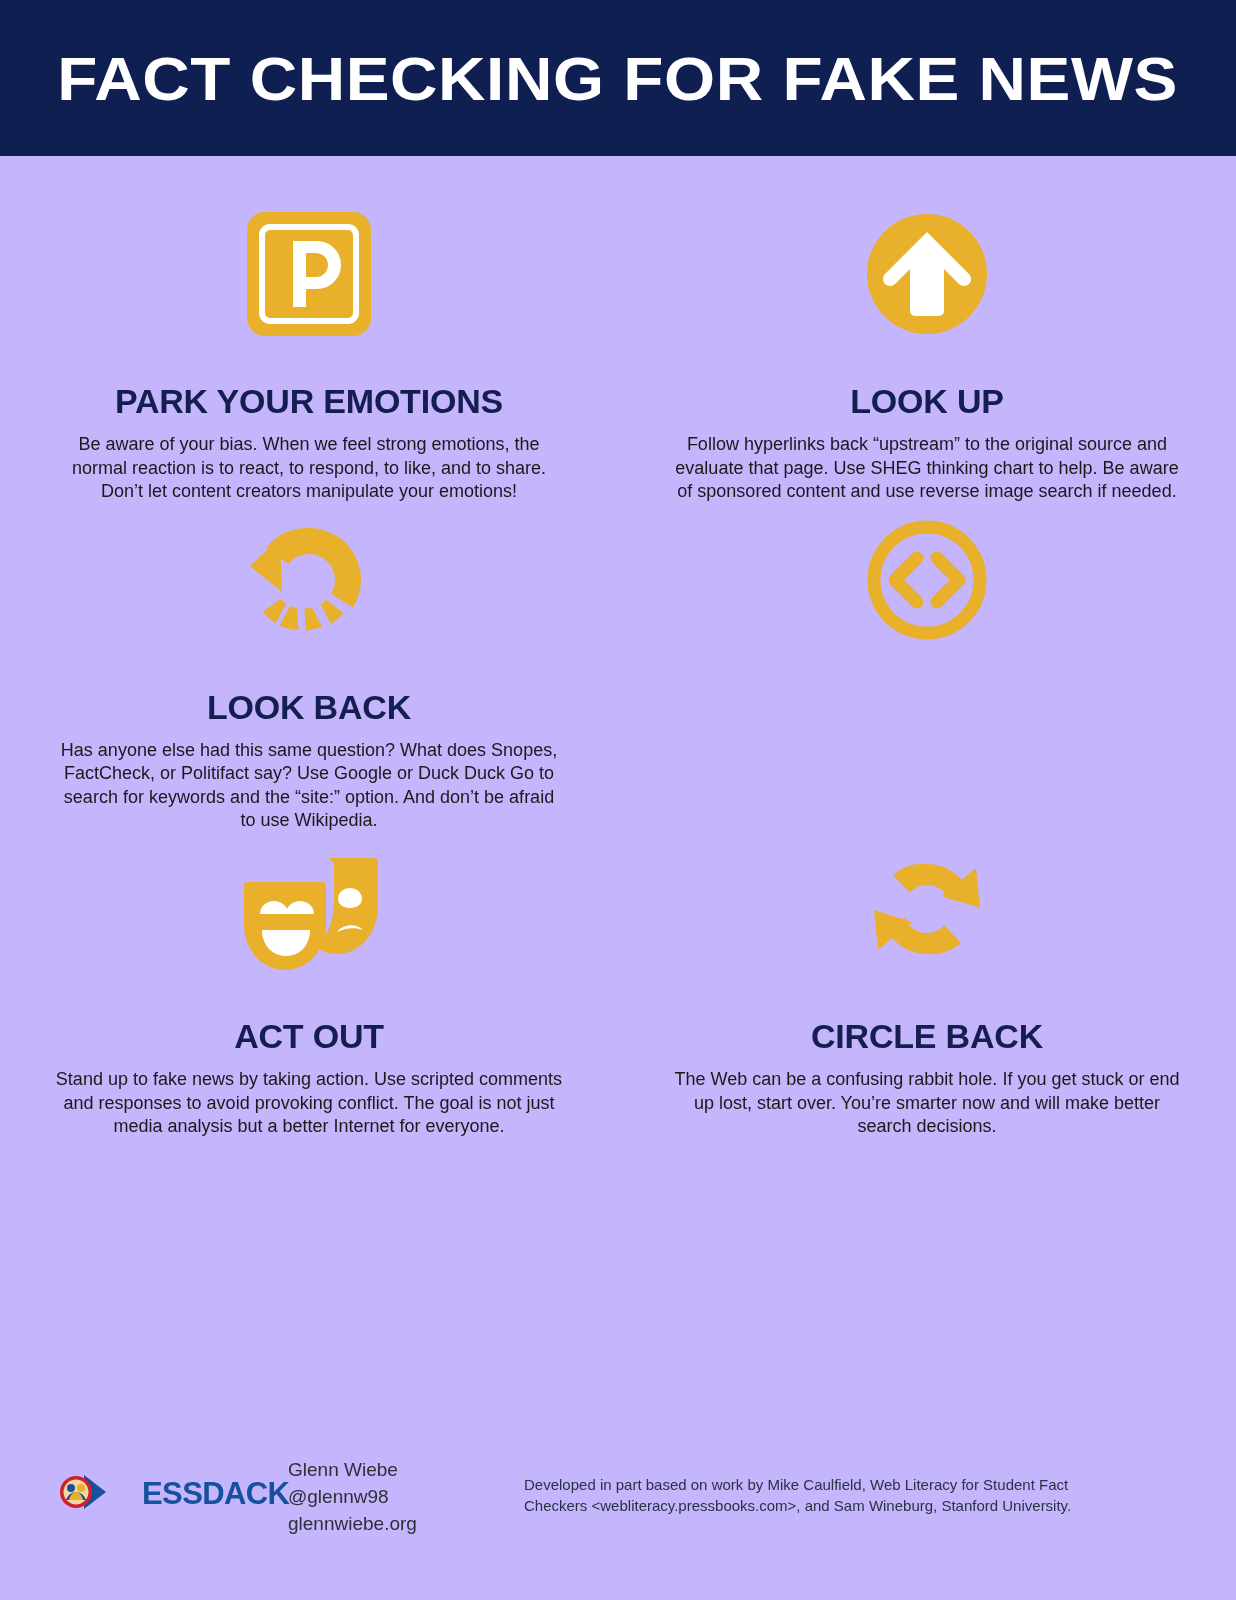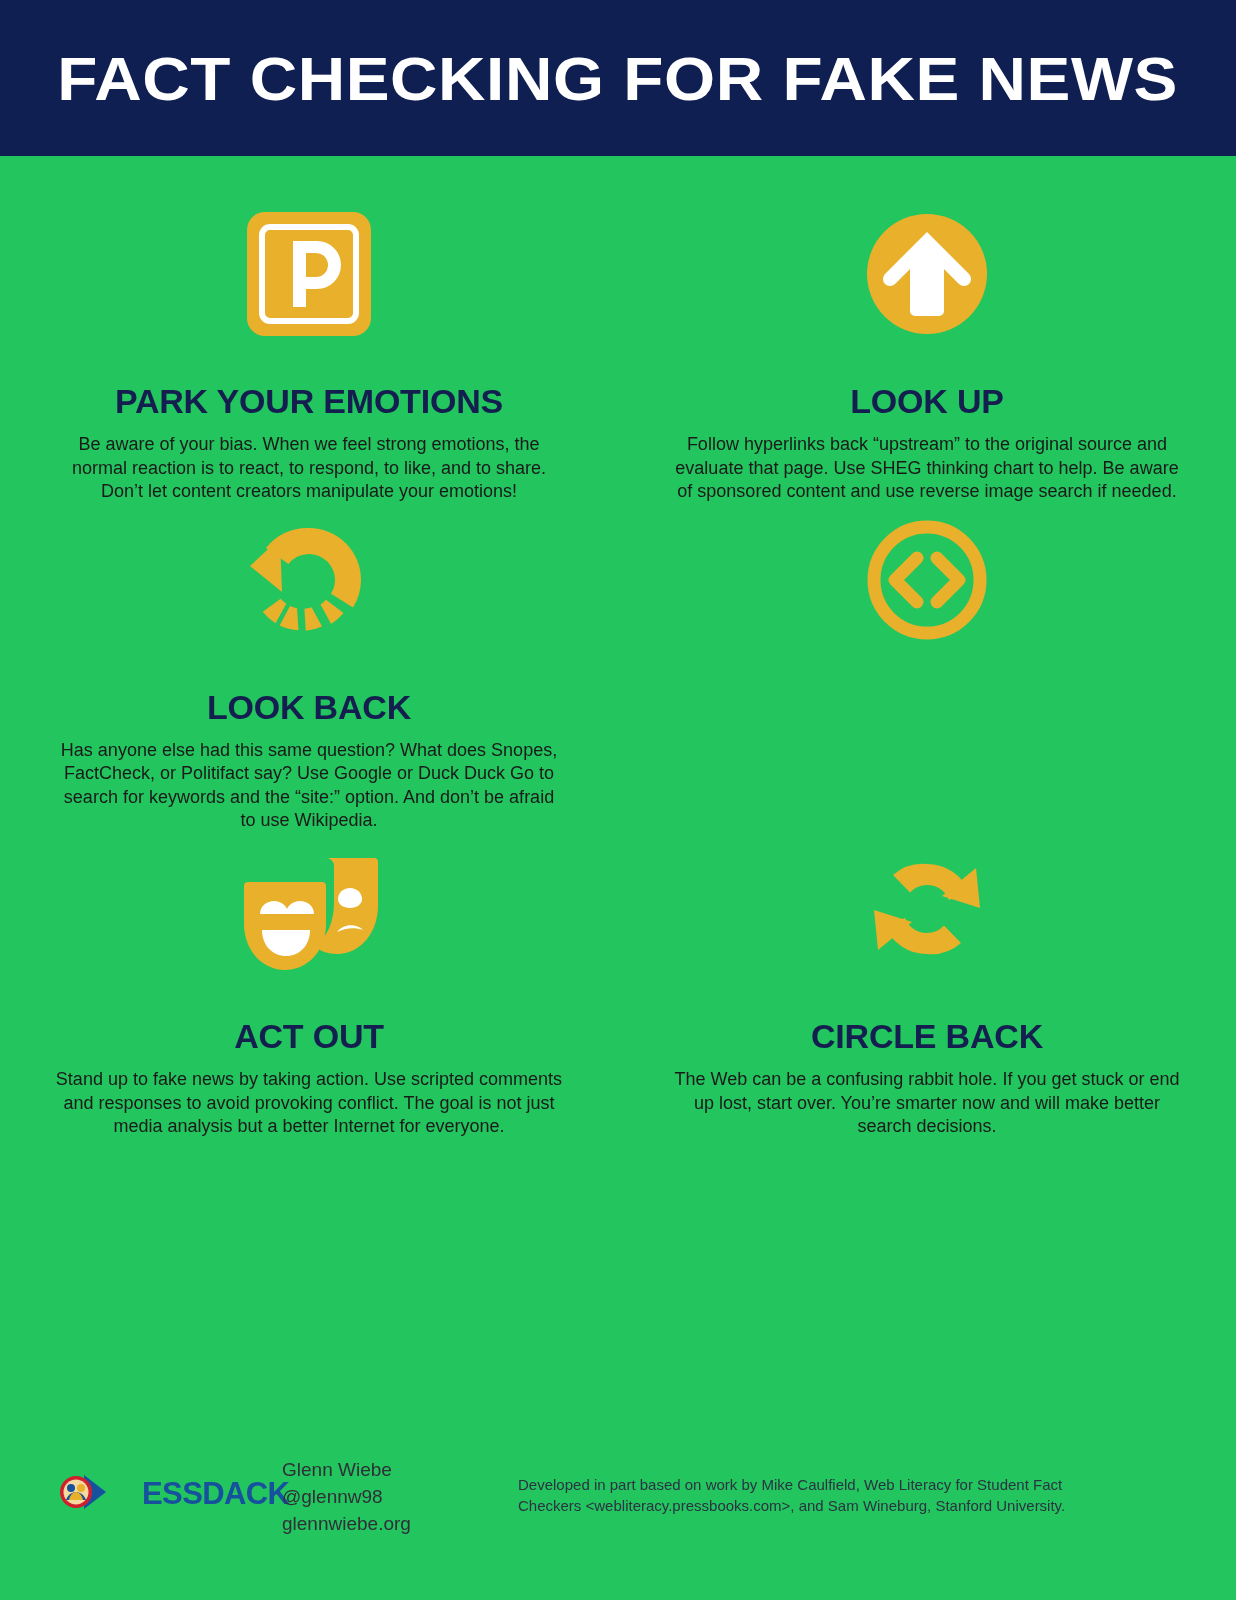--- a/index.html
+++ b/index.html
@@ -8,21 +8,21 @@
     width: 1236px;
     height: 1600px;
     background: #ffffff;
     font-family: "Liberation Sans", sans-serif;
   }
 
   .page {
     position: relative;
     width: 1236px;
     height: 1600px;
-    background: #22c55e;
+    background: #c4b5fd;
     overflow: hidden;
   }
 
   
   .banner {
     width: 1236px;
     height: 156px;
     background: #101F52;
     display: flex;
     align-items: center;
@@ -97,21 +97,21 @@
     width: 212px;
   }
   .brand-word {
     color: #17519E;
     font-weight: bold;
     font-size: 31px;
     letter-spacing: -0.6px;
     margin-left: 24px;
   }
   .author-block {
-    margin-left: 12px;
+    margin-left: 18px;
     padding-top: 4px;
     width: 220px;
   }
   .author-line {
     color: #2f2f38;
     font-size: 19px;
     line-height: 1.42;
   }
   .credit-block {
     flex: 1;

